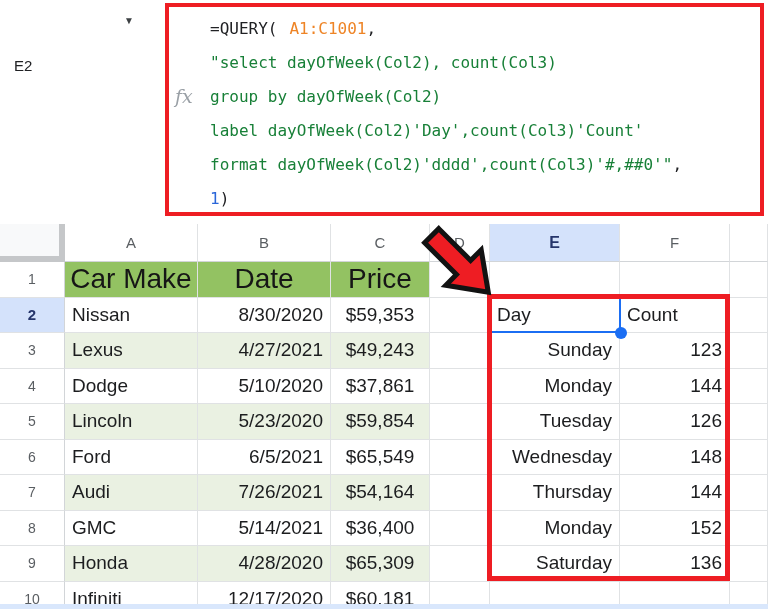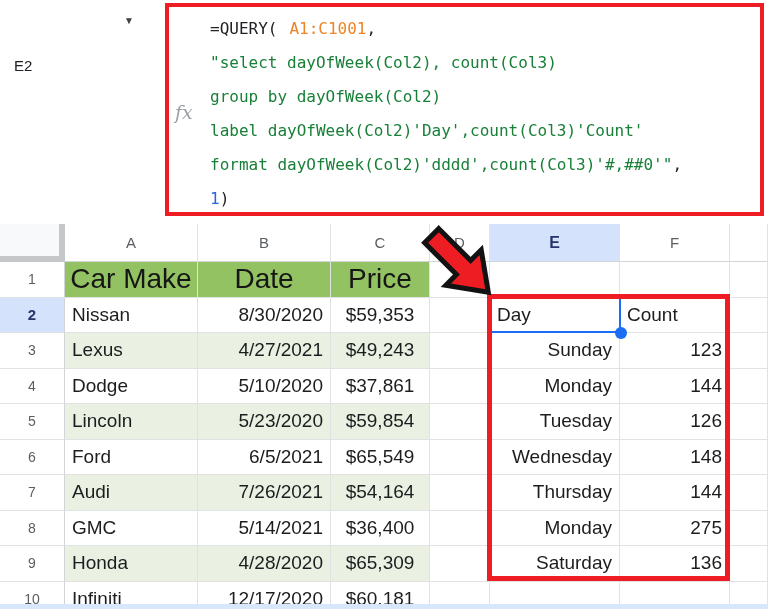--- a/index.html
+++ b/index.html
@@ -5,21 +5,21 @@
   * { box-sizing: border-box; margin: 0; padding: 0; }
   html,body { width:768px; height:609px; }
   body { position:relative; overflow:hidden; background:#fff;
          font-family:"Liberation Sans", sans-serif; }
 
   
   .namebox { position:absolute; left:14px; top:13px; font-size:15px; color:#202124;margin-top:44px; }
   .name-dd { position:absolute; left:124px; top:15px; font-size:10px; color:#3c4043; }
   .formula-box { position:absolute; left:165px; top:3px; width:599px; height:213px;
                  border:4px solid #ee1d23; background:#fff; z-index:5; }
-  .fx { position:absolute; left:6px; top:94px; font-family:"DejaVu Serif", serif;
+  .fx { position:absolute; left:6px; top:78px; font-family:"DejaVu Serif", serif;
         font-style:italic; font-size:19px; color:#9aa0a6; }
   .flines { padding:5px 0 0 41px; }
   .fline { height:34px; line-height:34px; font-family:"DejaVu Sans Mono", monospace;
            font-size:16px; white-space:pre; }
   .fk { color:#202124; } .fo { color:#ee8426;margin-left:12px; } .fg { color:#188038; } .fb { color:#2a66d9; }
 
   
   #grid { position:absolute; left:0; top:224px; width:768px; height:385px;
           display:grid; z-index:1;
           grid-template-columns:65px 133px 133px 99px 60px 130px 110px 38px;
@@ -143,21 +143,21 @@
   <div class="c r">Thursday</div>
   <div class="c r">144</div>
   <div class="c"></div>
 
   <div class="rh">8</div>
   <div class="c">GMC</div>
   <div class="c r">5/14/2021</div>
   <div class="c ctr">$36,400</div>
   <div class="c"></div>
   <div class="c r">Monday</div>
-  <div class="c r">275</div>
+  <div class="c r">152</div>
   <div class="c"></div>
 
   <div class="rh">9</div>
   <div class="c band">Honda</div>
   <div class="c r band">4/28/2020</div>
   <div class="c ctr band">$65,309</div>
   <div class="c"></div>
   <div class="c r">Saturday</div>
   <div class="c r">136</div>
   <div class="c"></div>

